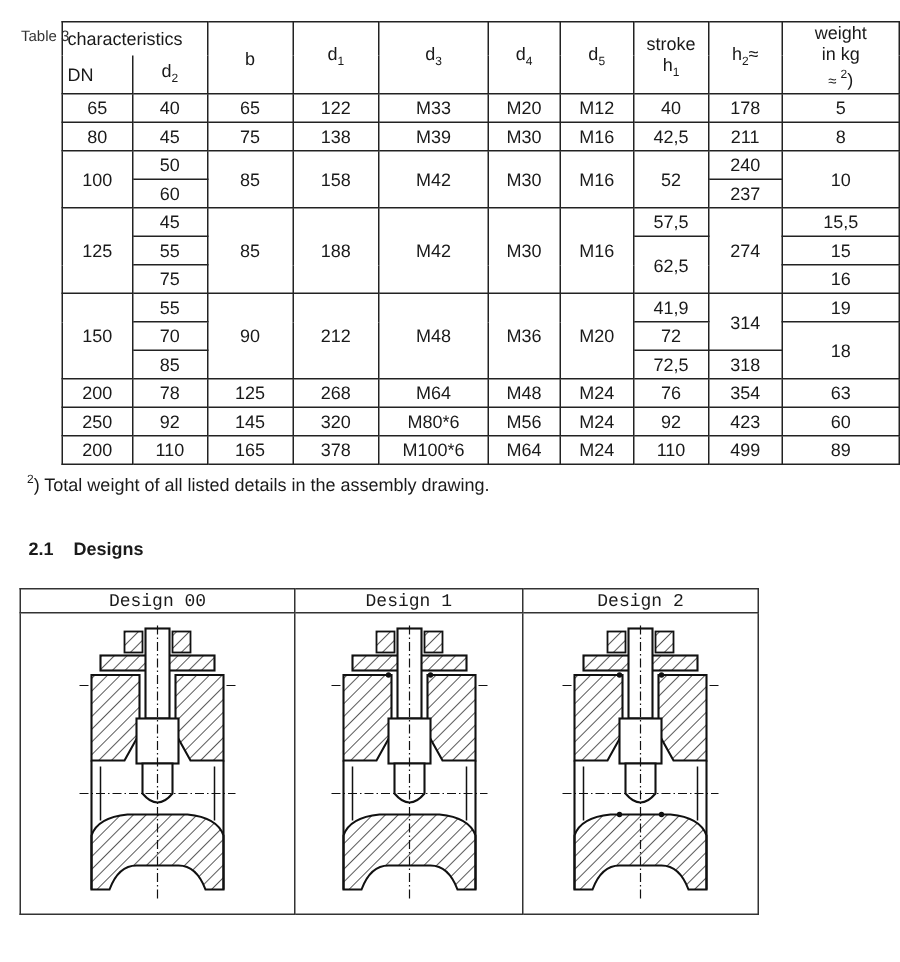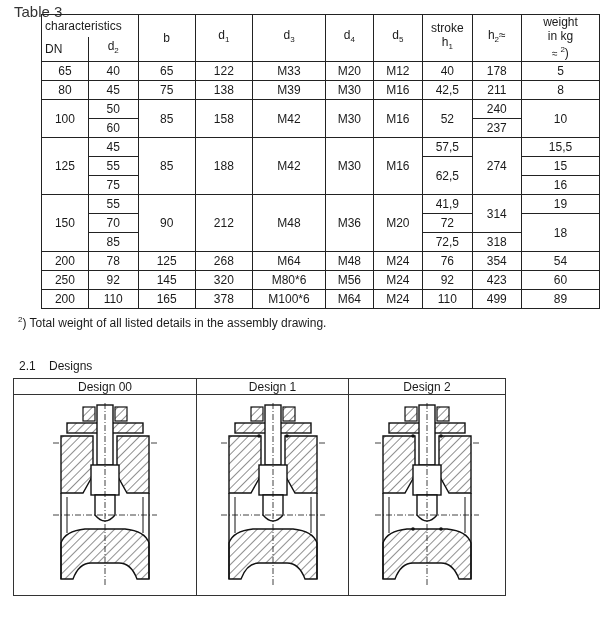--- a/index.html
+++ b/index.html
@@ -1,29 +1,29 @@
 <!DOCTYPE html>
 <html><head>
 <meta charset="utf-8">
 <style>
   html, body { margin:0; padding:0; background:#ffffff; }
   body { width:600px; height:641px; position:relative; overflow:hidden;
          font-family:"Liberation Sans", sans-serif; color:#1a1a1a; }
-  .caption { position:absolute; left:14px; top:3px; font-size:15px; color:#333; }
+  .caption { position:absolute; left:14px; top:19px; font-size:10px; color:#333; }
   table.spec { position:absolute; left:13px; top:14px; border-collapse:collapse;
                font-size:12px; table-layout:fixed;margin-left:28px; }
   table.spec td { border:1px solid #222; text-align:center; vertical-align:middle;
                   padding:0; height:18px; line-height:14px; }
   table.spec td.hl { text-align:left; padding-left:3px; }
   sub, sup { font-size:8px; }
   .footnote { position:absolute; left:18px; top:315px; font-size:12px; }
-  .section { position:absolute; left:19px; top:359px; font-size:12px; font-weight:normal; }
+  .section { position:absolute; left:19px; top:359px; font-size:12px; font-weight:bold; }
   .section .num { display:inline-block; width:30px; }
-  table.designs { position:absolute; left:13px; top:378px; border-collapse:collapse;
-                  table-layout:fixed; font-size:12px; }
+  table.designs { position:absolute; left:13px; top:392px; border-collapse:collapse;
+                  table-layout:fixed; font-size:12px;font-family:Liberation Mono, monospace; }
   table.designs td { border:1px solid #333; text-align:center; padding:0; }
   table.designs .dh { height:15px; line-height:14px; }
   table.designs .dimg { height:200px; vertical-align:middle; }
   table.designs .dcap { height:30px; line-height:14px; }
   .drawing { display:block; margin:0 auto; }
 </style>
 </head>
 <body>
 
 <svg width="0" height="0" style="position:absolute">
@@ -186,21 +186,21 @@
   <tr>
     <td>200</td>
     <td>78</td>
     <td>125</td>
     <td>268</td>
     <td>M64</td>
     <td>M48</td>
     <td>M24</td>
     <td>76</td>
     <td>354</td>
-    <td>54</td>
+    <td>63</td>
   </tr>
 
   <tr>
     <td>250</td>
     <td>92</td>
     <td>145</td>
     <td>320</td>
     <td>M80*6</td>
     <td>M56</td>
     <td>M24</td>

